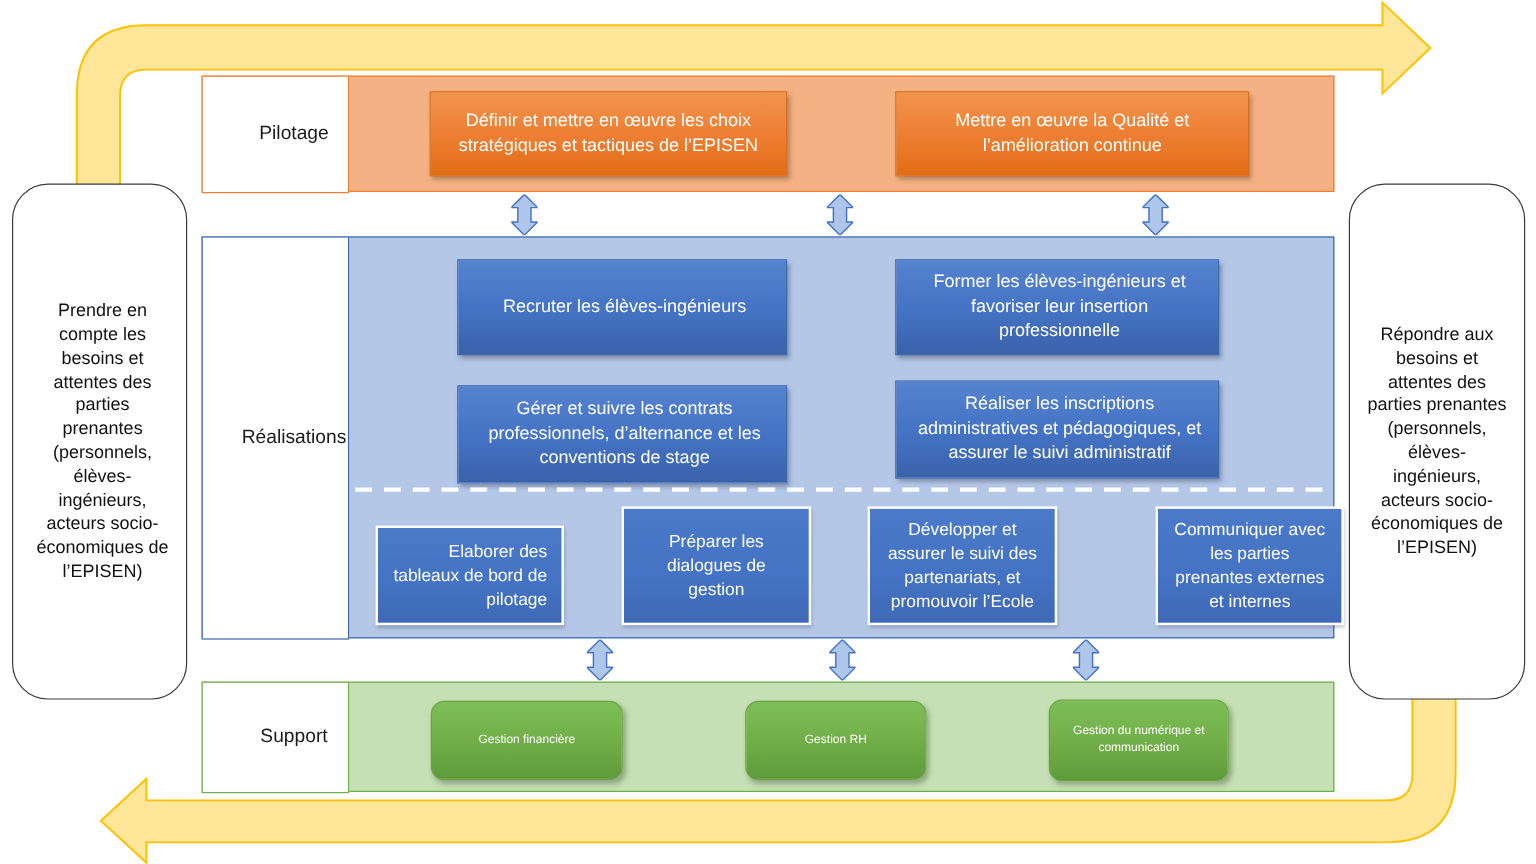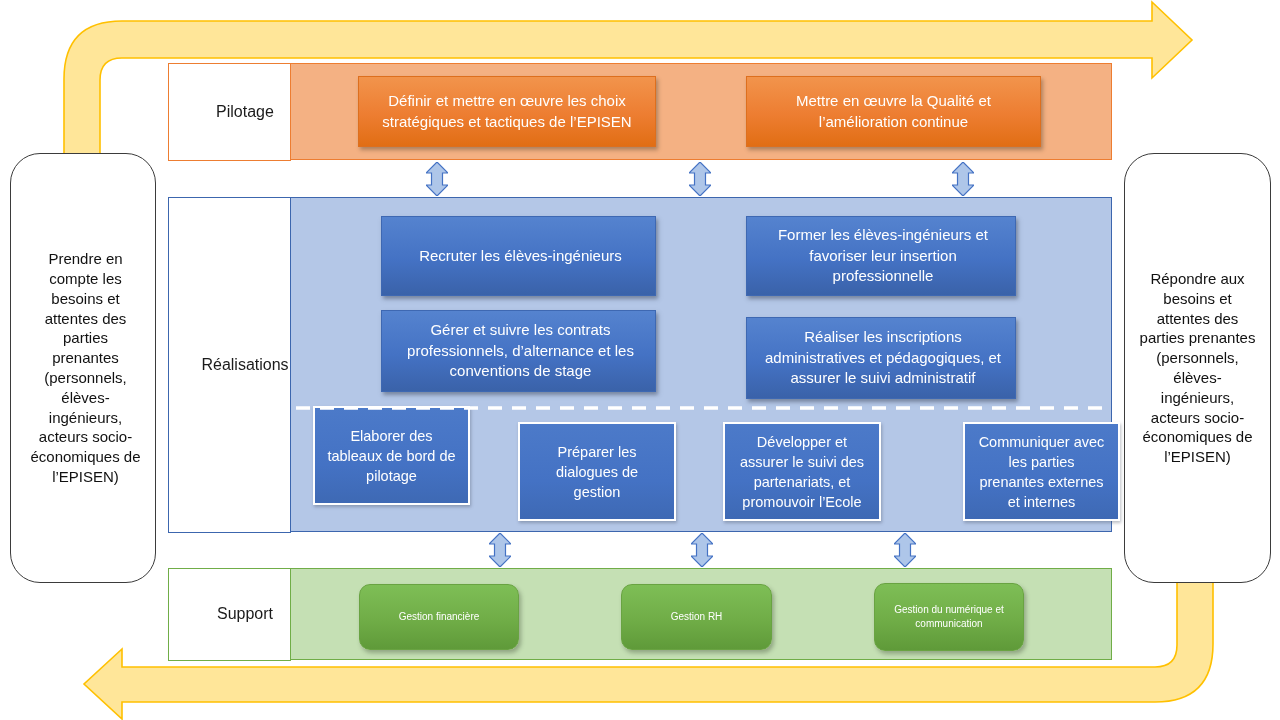--- a/index.html
+++ b/index.html
@@ -48,24 +48,24 @@
     background:linear-gradient(180deg,#7EBE56 0%,#70AD47 55%,#5F9A39 100%);
     border:1px solid #69A342;box-shadow:2px 3px 4px rgba(80,95,70,.45);
   }
 
   
   .obox.o1{left:189px;top:12px;width:298px;height:71px;}
   .obox.o2{left:577px;top:12px;width:295px;height:71px;}
   
   .bbox.r1c1{left:212px;top:18px;width:275px;height:80px;}
   .bbox.r1c2{left:577px;top:18px;width:270px;height:80px;}
-  .bbox.r2c1{left:212px;top:112px;width:275px;height:82px;}
+  .bbox.r2c1{left:212px;top:123px;width:275px;height:82px;}
   .bbox.r2c2{left:577px;top:119px;width:270px;height:82px;}
   
-  .sbox.s1{left:144px;top:208px;width:157px;height:99px;}
+  .sbox.s1{left:144px;top:240px;width:157px;height:83px;text-align:right;}
   .sbox.s2{left:349px;top:224px;width:158px;height:99px;}
   .sbox.s3{left:554px;top:224px;width:158px;height:99px;}
   .sbox.s4{left:758px;top:224px;width:157px;height:99px;margin-left:36px;}
   
   .gbox.g1{left:190px;top:15px;width:160px;height:66px;}
   .gbox.g2{left:452px;top:15px;width:151px;height:66px;}
   .gbox.g3{left:705px;top:14px;width:150px;height:68px;}
 
   
   .note{

